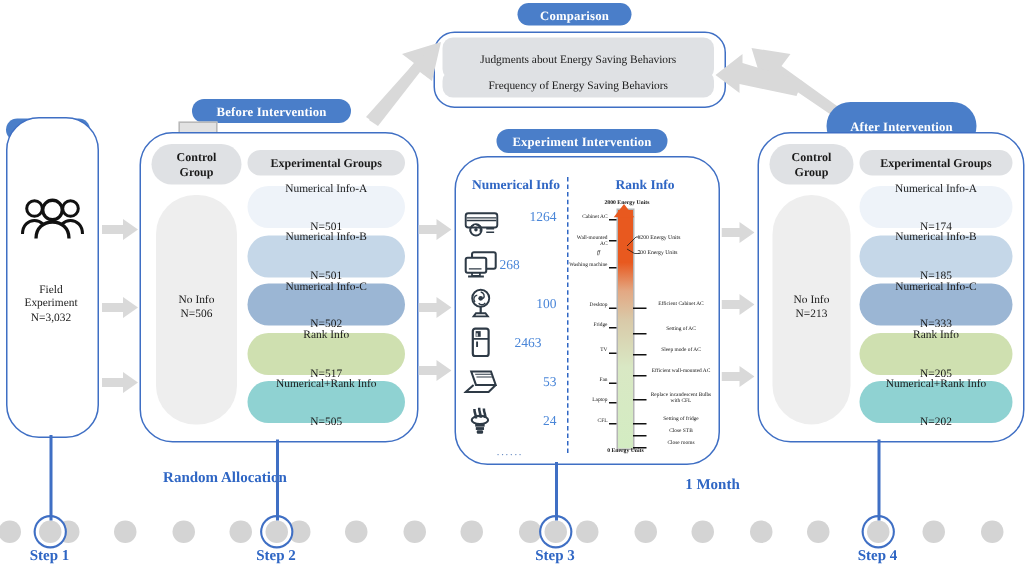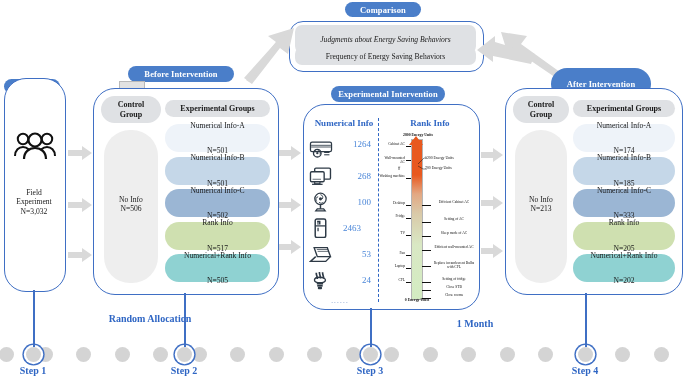--- a/index.html
+++ b/index.html
@@ -24,21 +24,21 @@
   .rk-lbl{font-size:3.6px;color:#111;line-height:1.05;text-align:right;}
   .rk-lbl-r{font-size:3.6px;color:#111;line-height:1.05;text-align:center;}
   .dashed-div{border-left:1.3px dashed #2f66c4;}
 </style>
 </head>
 <body>
 
 <div class="abs hdr-pill" style="left:345px;top:2px;width:76px;height:15px;">Comparison</div>
 
 <div class="abs panel" style="left:289px;top:21px;width:193px;height:49px;border-radius:14px;"></div>
-<div class="abs pill grey-pill" style="left:295px;top:25px;width:181px;height:28px;font-size:7.6px;border-radius:7px;font-style:italic;">Judgments about Energy Saving Behaviors</div>
+<div class="abs pill grey-pill" style="left:295px;top:25px;width:181px;height:28px;font-size:7.6px;border-radius:7px;">Judgments about Energy Saving Behaviors</div>
 <div class="abs pill grey-pill" style="left:295px;top:47px;width:181px;height:18px;font-size:7.6px;border-radius:7px;">Frequency of Energy Saving Behaviors</div>
 
 <svg class="abs" style="left:236px;top:22px;" width="62" height="62" viewBox="0 0 62 62">
   <polygon points="10,58 40,20 32,14 58,6 52,32 44,26 16,62" fill="#d9d9d9"></polygon>
   <polygon points="8,56 42,18 56,8 50,30 42,24 14,60" fill="#d9d9d9"></polygon>
 </svg>
 <svg class="abs" style="left:475px;top:22px;" width="100" height="62" viewBox="0 0 100 62">
   <polygon points="96,58 46,22 52,14 26,10 34,36 40,28 90,62" fill="#d9d9d9"></polygon>
   <polygon points="2,32 20,18 20,24 60,36 56,46 18,38 18,44" fill="#d9d9d9" transform="translate(0,-4)"></polygon>
 </svg>
@@ -116,21 +116,21 @@
 <svg class="abs" style="left:279px;top:146px;" width="22" height="14" viewBox="0 0 22 14">
   <polygon points="0,4 12,4 12,0 22,7 12,14 12,10 0,10" fill="#d9d9d9"></polygon>
   </svg>
 <svg class="abs" style="left:279px;top:198px;" width="22" height="14" viewBox="0 0 22 14">
   <polygon points="0,4 12,4 12,0 22,7 12,14 12,10 0,10" fill="#d9d9d9"></polygon>
   </svg>
 <svg class="abs" style="left:279px;top:240px;" width="22" height="14" viewBox="0 0 22 14">
   <polygon points="0,4 12,4 12,0 22,7 12,14 12,10 0,10" fill="#d9d9d9"></polygon>
   </svg>
 
-<div class="abs hdr-pill" style="left:331px;top:86px;width:114px;height:16px;">Experimental Intervention</div>
+<div class="abs hdr-pill" style="left:331px;top:86px;width:114px;height:16px;">Experiment Intervention</div>
 
 <div class="abs panel" style="left:303px;top:104px;width:175px;height:204px;"></div>
 
 <div class="abs blue-txt" style="left:308px;top:118px;width:72px;text-align:center;font-size:9px;">Numerical Info</div>
 <div class="abs blue-txt" style="left:395px;top:118px;width:70px;text-align:center;font-size:9px;">Rank Info</div>
 
 <div class="abs dashed-div" style="left:378px;top:118px;height:184px;"></div>
 
 <div id="num-rows">
     <div class="abs" style="left:309px;top:139px;width:66px;height:22px;display:flex;align-items:flex-start;">
@@ -147,21 +147,21 @@
       <span class="numval" style="flex:1;text-align:right;padding-right:4px;">1264</span>
     </div>
     <div class="abs" style="left:309px;top:165px;width:66px;height:22px;display:flex;align-items:center;">
       <span style="width:24px;height:20px;display:inline-block;"><svg width="24" height="20" viewBox="0 0 22 19">
           <rect x="5" y="2" width="15" height="10.5" rx="1.2" fill="none" stroke="#2e3a46" stroke-width="1.3"></rect>
           <rect x="1" y="5.5" width="13" height="9.5" rx="1.2" fill="#fff" stroke="#2e3a46" stroke-width="1.3"></rect>
           <line x1="3" y1="12.6" x2="11" y2="12.6" stroke="#2e3a46" stroke-width="0.7"></line>
           <path d="M5 15v2h5v-2" fill="none" stroke="#2e3a46" stroke-width="1.1"></path>
           <line x1="2.5" y1="17.4" x2="12.5" y2="17.4" stroke="#2e3a46" stroke-width="1.2"></line>
         </svg></span>
-      <span class="numval" style="flex:1;text-align:right;padding-right:4px;">268</span>
+      <span class="numval" style="flex:1;padding-right:4px;">268</span>
     </div>
     <div class="abs" style="left:309px;top:191px;width:66px;height:22px;display:flex;align-items:center;">
       <span style="width:24px;height:20px;display:inline-block;"><svg width="24" height="20" viewBox="0 0 22 19">
           <circle cx="10.5" cy="6.5" r="5.4" fill="none" stroke="#2e3a46" stroke-width="1.2"></circle>
           <circle cx="10.5" cy="6.5" r="1.5" fill="#2e3a46"></circle>
           <path d="M10.5 2.5a2.6 2.6 0 0 1 1.6 4.2M6.9 8.9a2.6 2.6 0 0 1 1.4-4.4M13.4 9.4a2.6 2.6 0 0 1-4.2.3" stroke="#2e3a46" stroke-width="0.9" fill="none"></path>
           <line x1="10.5" y1="12" x2="10.5" y2="16" stroke="#2e3a46" stroke-width="1.4"></line>
           <path d="M6 18h9l-1.5-2h-6z" fill="none" stroke="#2e3a46" stroke-width="1.2"></path>
         </svg></span>
       <span class="numval" style="flex:1;text-align:right;padding-right:4px;">100</span>

